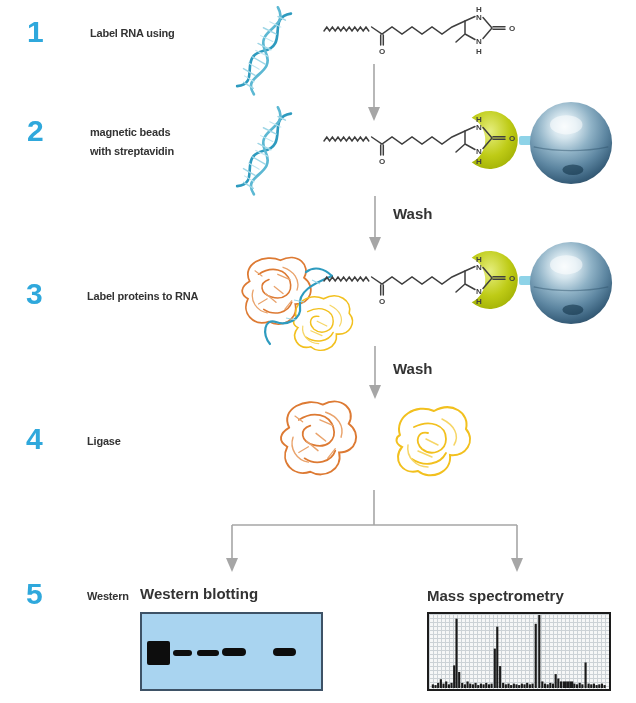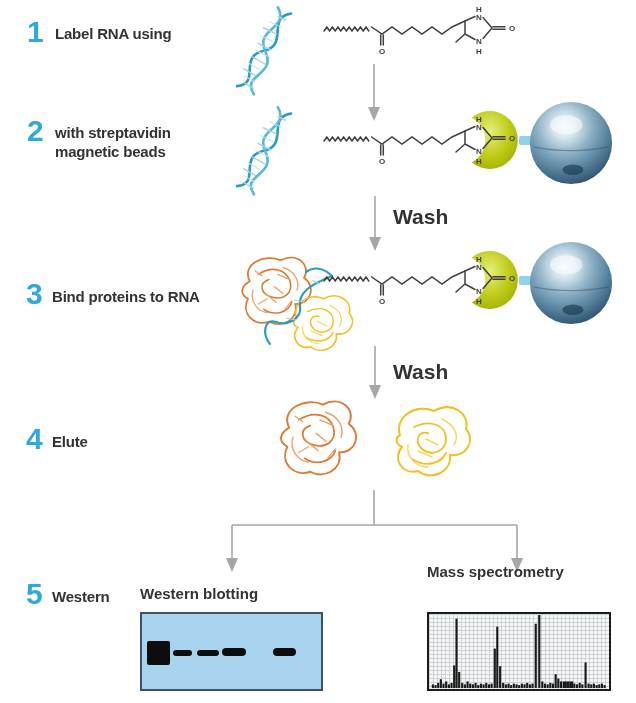--- a/index.html
+++ b/index.html
@@ -1,21 +1,21 @@
 <!DOCTYPE html>
 <html><head>
 <meta charset="utf-8">
 <style>
   html,body{margin:0;padding:0;background:#fff;}
   .stage{position:relative;width:636px;height:703px;background:#ffffff;overflow:hidden;
          font-family:"Liberation Sans",sans-serif;}
   .abs{position:absolute;}
   .step-num{position:absolute;font-size:30px;font-weight:bold;color:#2fa8dc;line-height:1;}
-  .step-text{position:absolute;font-size:15px;font-weight:bold;color:#333;line-height:19px;letter-spacing:-0.2px;}
-  .wash-label{position:absolute;font-size:21px;font-weight:bold;color:#333;}
+  .step-text{position:absolute;font-size:11px;font-weight:bold;color:#333;line-height:19px;letter-spacing:-0.2px;margin-left:35px;}
+  .wash-label{position:absolute;font-size:15px;font-weight:bold;color:#333;}
   .panel-title{position:absolute;font-size:15px;font-weight:bold;color:#333;text-align:left;}
   .wb-box{position:absolute;left:140px;top:612px;width:183px;height:79px;background:#a9d4f0;
           border:2px solid #3e5266;box-sizing:border-box;}
   .wb-band{position:absolute;background:#0d0d0d;}
   .ms-box{position:absolute;left:427px;top:612px;width:184px;height:79px;background:#f6f7f7;
           border:2px solid #1c1c1c;box-sizing:border-box;
           background-image:
             repeating-linear-gradient(to right,#ccd2d6 0,#ccd2d6 1px,transparent 1px,transparent 4px),
             repeating-linear-gradient(to bottom,#ccd2d6 0,#ccd2d6 1px,transparent 1px,transparent 4px);}
   .ms-bars{position:absolute;left:1px;top:1px;width:178px;height:73px;}
@@ -123,22 +123,22 @@
       <use href="#biotin"></use>
     </svg>
 
   <svg class="abs" style="left:366px;top:64px" width="16" height="58">
     <line x1="8" y1="0" x2="8" y2="43" stroke="#a6a6a6" stroke-width="1.6"></line>
       <polygon points="2,43 14,43 8,57" fill="#a6a6a6"></polygon>
   </svg>
 
   <div class="step-num" style="left:27px;top:116px">2</div>
   <div class="step-text" style="left:55px;top:123px">
+    <div>magnetic beads</div>
     <div>with streptavidin</div>
-    <div>magnetic beads</div>
   </div>
   <svg class="abs" style="left:242px;top:104px;transform:rotate(26deg)" width="64" height="98" viewBox="0 0 60 95">
       <use href="#rna-helix"></use>
     </svg>
   <svg class="abs" style="left:462px;top:106px" width="62" height="68" viewBox="0 0 64 70">
       <use href="#strep"></use>
     </svg>
   <div class="abs" style="left:519px;top:136px;width:14px;height:9px;background:#8ed3e8;border-radius:2px"></div>
   <svg class="abs" style="left:528px;top:100px" width="86" height="86" viewBox="0 0 90 90">
       <use href="#bead"></use>
@@ -148,21 +148,21 @@
     </svg>
 
   <svg class="abs" style="left:367px;top:196px" width="16" height="56">
     <line x1="8" y1="0" x2="8" y2="41" stroke="#a6a6a6" stroke-width="1.6"></line>
       <polygon points="2,41 14,41 8,55" fill="#a6a6a6"></polygon>
   </svg>
   <div class="wash-label" style="left:393px;top:205px">Wash</div>
 
   <div class="step-num" style="left:26px;top:279px">3</div>
   <div class="step-text" style="left:52px;top:287px">
-    <div>Bind proteins to RNA</div>
+    <div>Label proteins to RNA</div>
   </div>
   <svg class="abs" style="left:228px;top:246px" width="136" height="114" viewBox="0 0 136 114">
     <use href="#protein-orange" x="4" y="2" width="88" height="92"></use>
     <use href="#protein-yellow" x="52" y="40" width="84" height="76"></use>
     <g fill="none" stroke="#2e9bbf" stroke-width="2.2" stroke-linecap="round">
       <path d="M104,30 C84,38 70,46 72,60 C74,74 58,80 48,76 C36,72 34,88 42,98"></path>
       <path d="M104,30 C96,22 86,20 78,26"></path>
     </g>
     <g stroke="#9ed6e6" stroke-width="1.2">
       <line x1="66" y1="54" x2="76" y2="56"></line>
@@ -182,21 +182,21 @@
     </svg>
 
   <svg class="abs" style="left:367px;top:346px" width="16" height="54">
     <line x1="8" y1="0" x2="8" y2="39" stroke="#a6a6a6" stroke-width="1.6"></line>
       <polygon points="2,39 14,39 8,53" fill="#a6a6a6"></polygon>
   </svg>
   <div class="wash-label" style="left:393px;top:360px">Wash</div>
 
   <div class="step-num" style="left:26px;top:424px">4</div>
   <div class="step-text" style="left:52px;top:432px">
-    <div>Elute</div>
+    <div>Ligase</div>
   </div>
   <svg class="abs" style="left:270px;top:391px" width="96" height="101" viewBox="0 0 100 105">
       <use href="#protein-orange"></use>
     </svg>
   <svg class="abs" style="left:382px;top:395px" width="100" height="95" viewBox="0 0 100 95">
       <use href="#protein-yellow"></use>
     </svg>
 
   <svg class="abs" style="left:224px;top:488px" width="300" height="88">
     <g stroke="#a6a6a6" stroke-width="1.6" fill="none">
@@ -218,21 +218,21 @@
   <div class="wb-box">
     <div id="wb-bands">
         <div class="wb-band" style="left: 5px; top: 27px; width: 23px; height: 24px; border-radius: 2px;"></div>
         <div class="wb-band" style="left: 31px; top: 36px; width: 19px; height: 6px; border-radius: 3px;"></div>
         <div class="wb-band" style="left: 55px; top: 36px; width: 22px; height: 6px; border-radius: 3px;"></div>
         <div class="wb-band" style="left: 80px; top: 34px; width: 24px; height: 8px; border-radius: 4px;"></div>
         <div class="wb-band" style="left: 131px; top: 34px; width: 23px; height: 8px; border-radius: 4px;"></div>
       </div>
   </div>
 
-  <div class="panel-title" style="left:427px;top:563px;width:184px">Mass spectrometry</div>
+  <div class="panel-title" style="left:427px;top:587px;width:184px">Mass spectrometry</div>
   <div class="ms-box">
     <svg id="ms-bars" class="ms-bars" viewBox="0 0 100 100" preserveAspectRatio="none">
         <rect x="1" y="95" width="1.2" height="5" fill="#1a1a1a"></rect>
         <rect x="2.5" y="96" width="1.2" height="4" fill="#1a1a1a"></rect>
         <rect x="4" y="93" width="1.2" height="7" fill="#1a1a1a"></rect>
         <rect x="5.5" y="88" width="1.2" height="12" fill="#1a1a1a"></rect>
         <rect x="7" y="94" width="1.2" height="6" fill="#1a1a1a"></rect>
         <rect x="8.5" y="91" width="1.2" height="9" fill="#1a1a1a"></rect>
         <rect x="10" y="95" width="1.2" height="5" fill="#1a1a1a"></rect>
         <rect x="11.5" y="93" width="1.2" height="7" fill="#1a1a1a"></rect>

